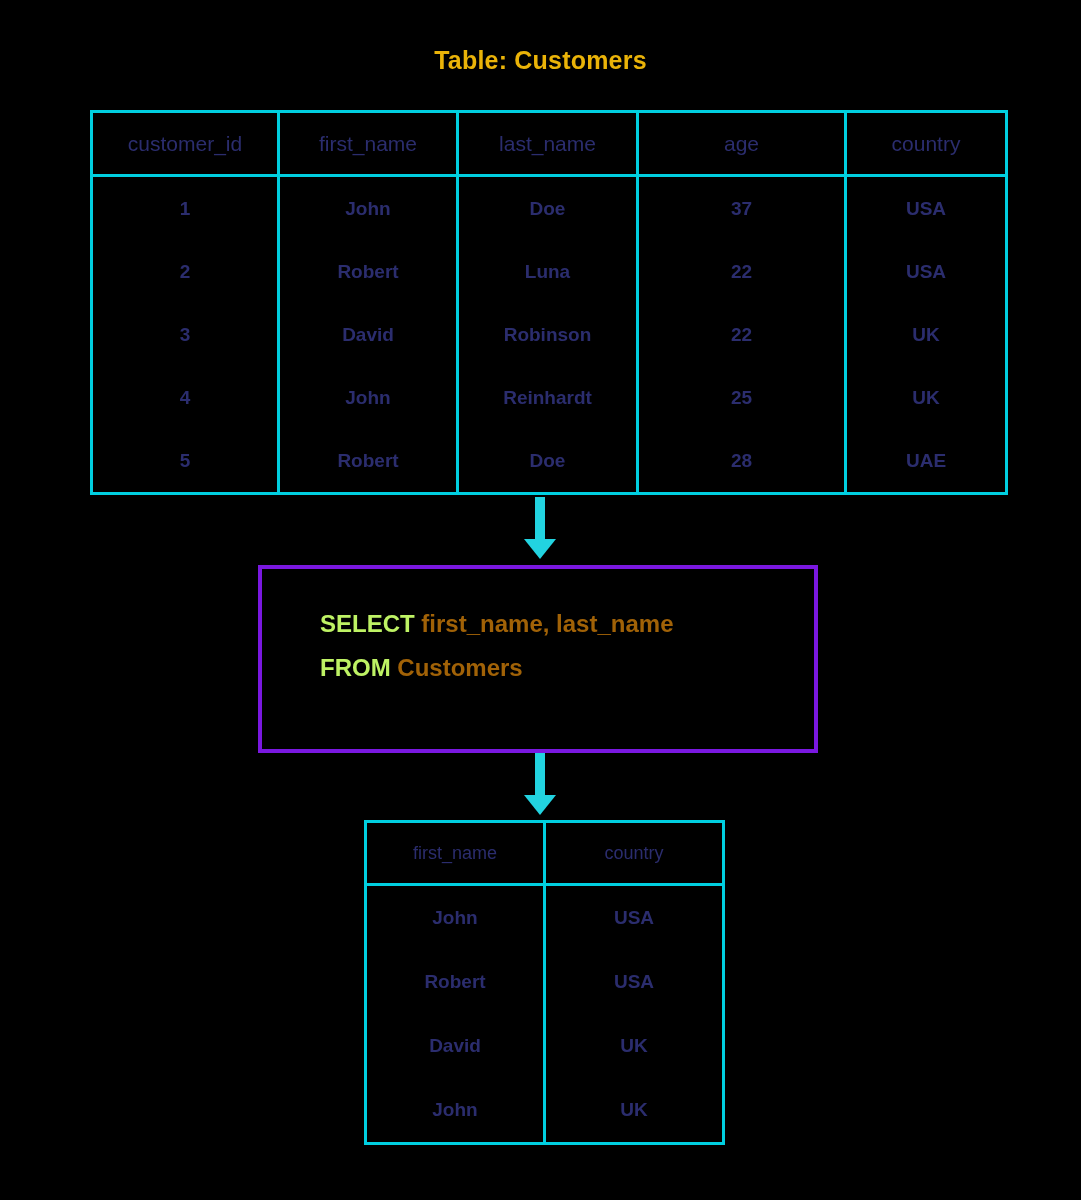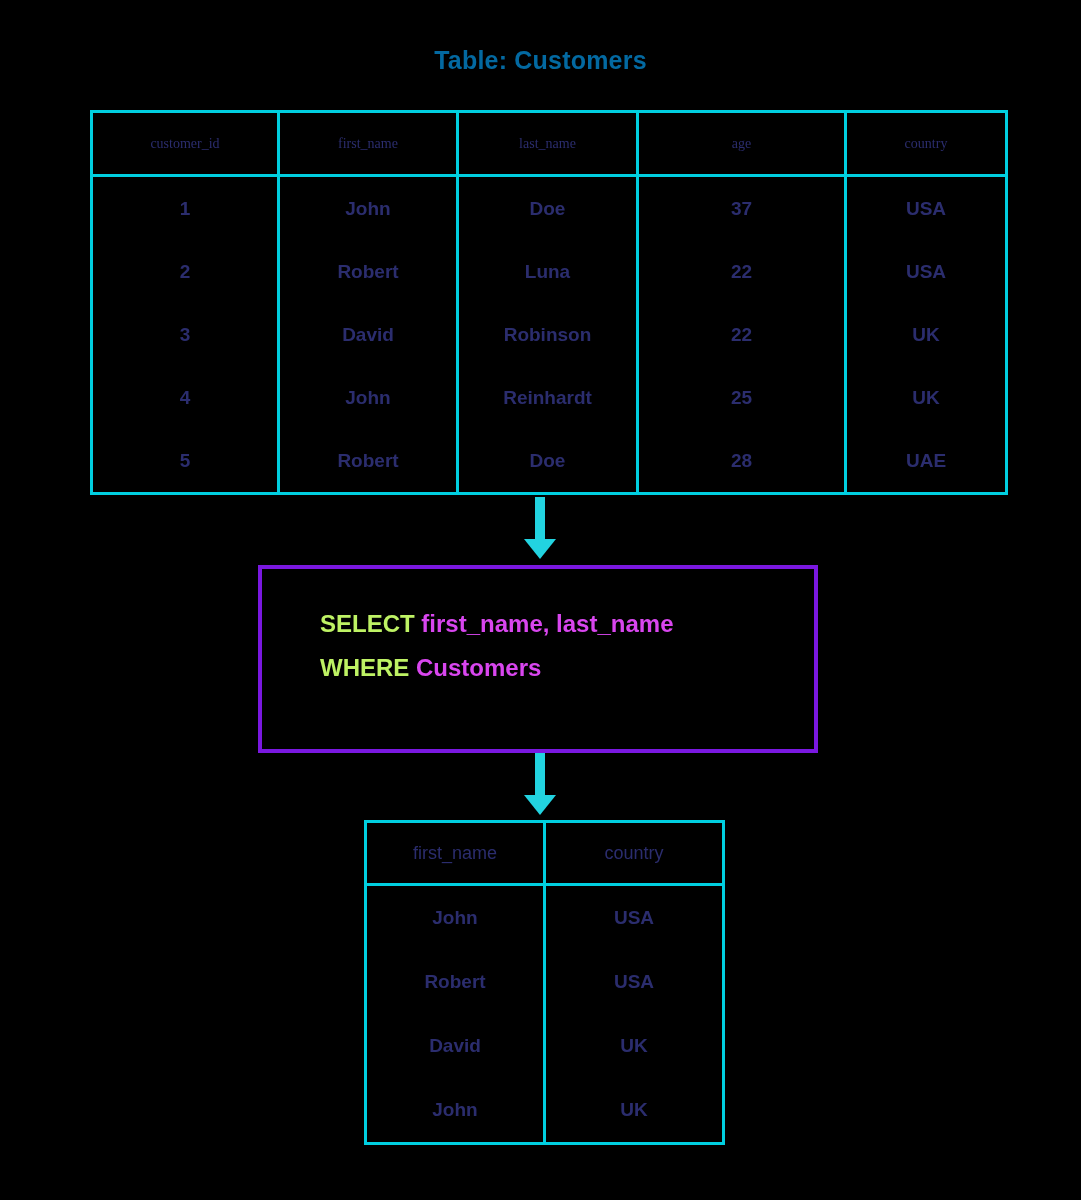--- a/index.html
+++ b/index.html
@@ -17,21 +17,21 @@
 
   
   #page-title {
     position: absolute;
     top: 46px;
     left: 0;
     width: 1081px;
     text-align: center;
     font-size: 25px;
     font-weight: bold;
-    color: #0369a1;
+    color: #eab308;
     letter-spacing: 0.2px;
   }
 
   
   #source-table {
     position: absolute;
     left: 90px;
     top: 110px;
     width: 900px;
     border-collapse: collapse;
@@ -42,22 +42,21 @@
     border: 3px solid #00cfe0;
     text-align: center;
     color: #2b2d6e;
     font-weight: bold;
     font-size: 19px;
     padding: 0;
   }
   #source-table th {
     height: 61px;
     font-weight: normal;
-    font-size: 14px;
-    font-family: Liberation Serif, serif;
+    font-size: 21px;
   }
   #source-table td {
     height: 63px;
     border-top: none;
     border-bottom: none;
   }
   #source-table tbody tr:last-child td {
     border-bottom: 3px solid #00cfe0;
   }
   .c-id      { width: 184px; }
@@ -102,21 +101,21 @@
   #query-lines {
     position: absolute;
     left: 58px;
     top: 33px;
     font-size: 24px;
     line-height: 44px;
     font-weight: bold;
     white-space: nowrap;
   }
   .kw  { color: #bef264; }
-  .idt { color: #d946ef; margin-top: 30px; }
+  .idt { color: #a16207; margin-top: 30px; }
   .lit { color: #2b2d6e; }
 
   
   #result-table {
     position: absolute;
     left: 364px;
     top: 820px;
     width: 352px;
     border-collapse: collapse;
     table-layout: fixed;
@@ -204,21 +203,21 @@
   <div class="shaft"></div>
   <div class="head"></div>
 </div>
 
 <div id="query-box">
   <div id="query-lines">
     <div>
       <span class="kw">SELECT</span><span class="idt"> first_name, last_name</span>
     </div>
     <div>
-      <span class="kw">WHERE</span><span class="idt"> Customers</span>
+      <span class="kw">FROM</span><span class="idt"> Customers</span>
     </div>
   </div>
 </div>
 
 <div class="arrow" id="arrow-bottom">
   <div class="shaft"></div>
   <div class="head"></div>
 </div>
 
 <table id="result-table">

